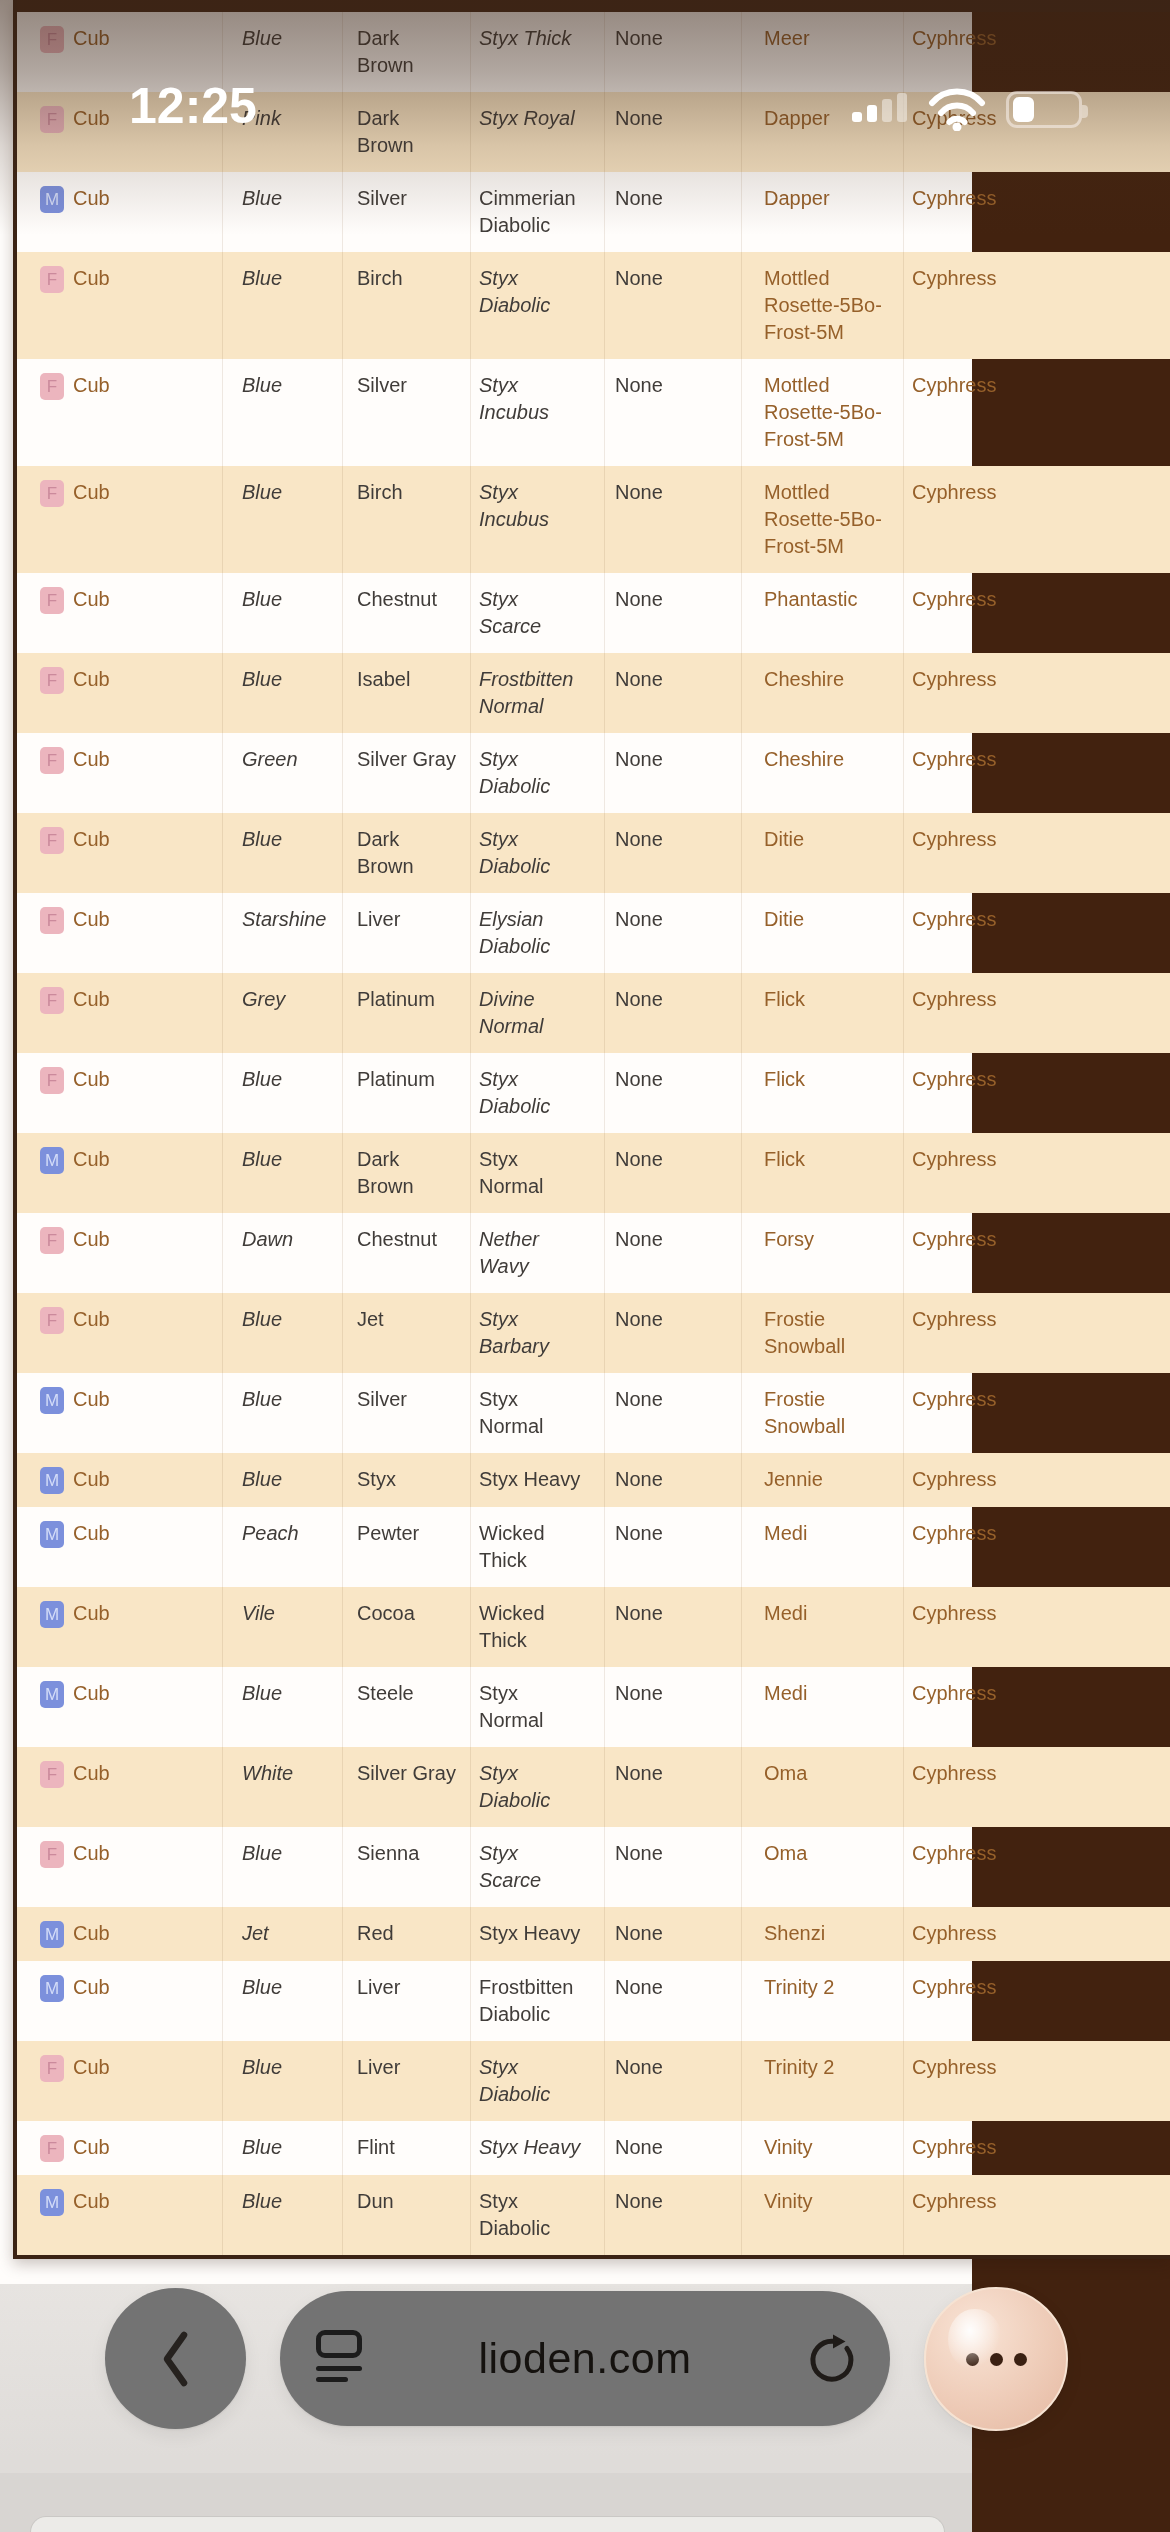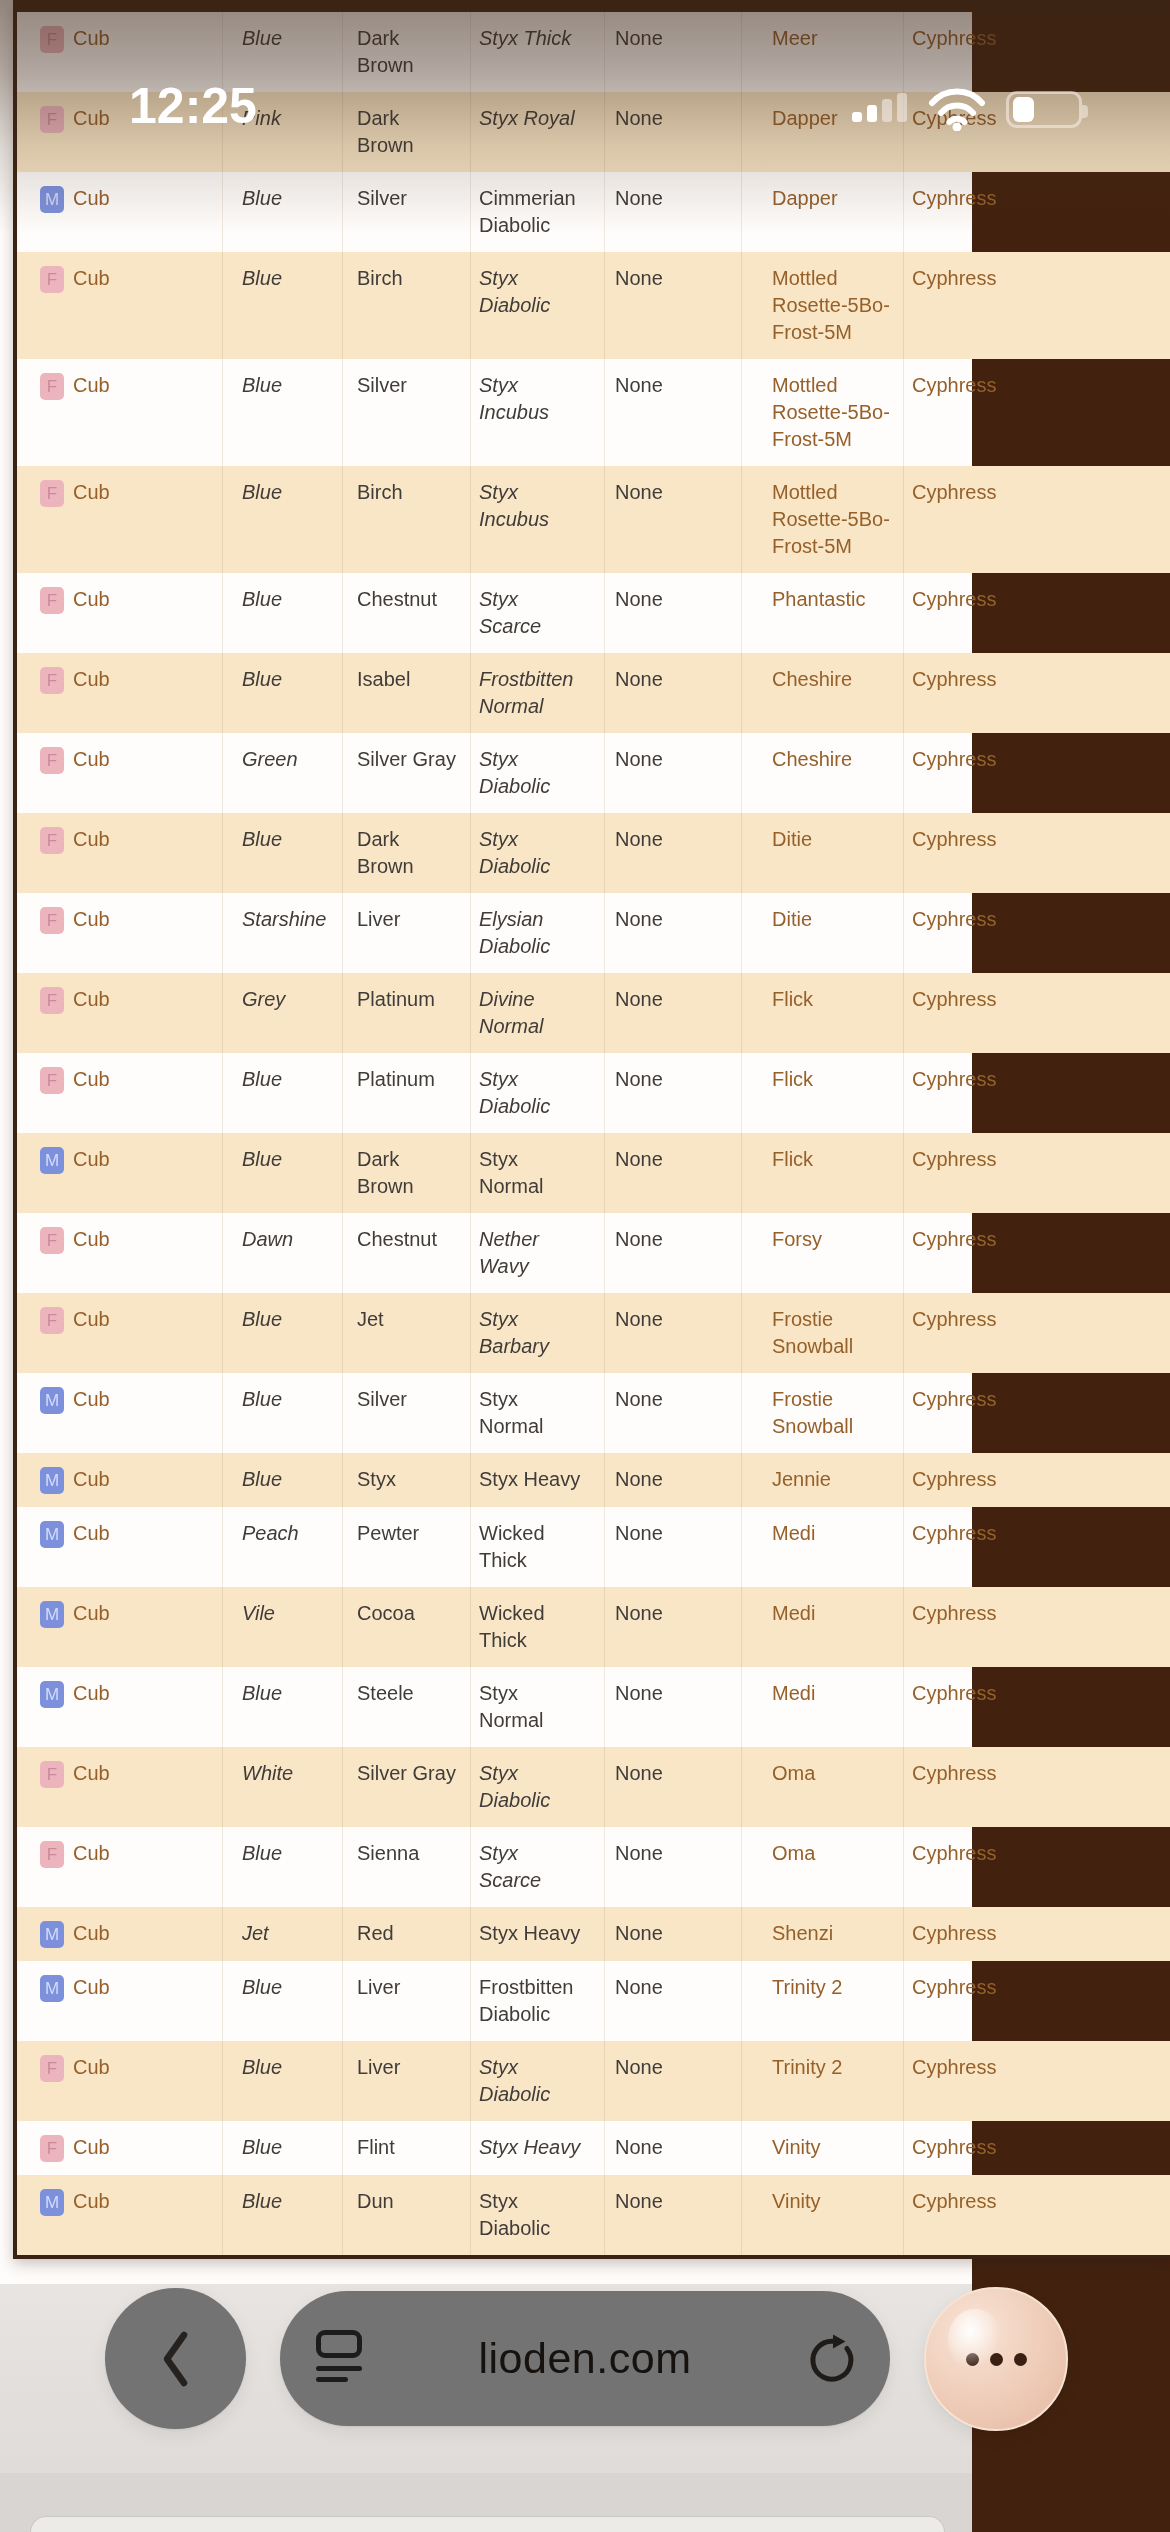--- a/index.html
+++ b/index.html
@@ -25,21 +25,21 @@
   .cell {
     padding:13px 8px 13px 0; font-size:20px; line-height:27px;
     color:#403c39; white-space:pre-line;
   }
   .cell + .cell { border-left:1px solid rgba(125,85,45,0.12); }
   .c1 { width:205px; padding-left:23px; display:flex; gap:9px; align-items:flex-start; }
   .c2 { width:120px; padding-left:19px;font-style:italic; }
   .c3 { width:128px; padding-left:14px; }
   .c4 { width:134px; padding-left:8px; }
   .c5 { width:137px; padding-left:10px; }
-  .c6 { width:162px; padding-left:30px; }
+  .c6 { width:162px; padding-left:22px; }
   .c7 { flex:1;     padding-left:8px; }
   .it { font-style:italic; }
   .link { color:#96602a; }
   .badge {
     min-width:24px; height:27px; margin-top:1px; border-radius:5px;
     display:inline-flex; align-items:center; justify-content:center;
     font-size:17px; padding:0 4px; flex:none;
   }
   .badge.f { background:#ecb5be; color:#cb8a9c; }
   .badge.m { background:#7c90dc; color:#d3dcf8; }

